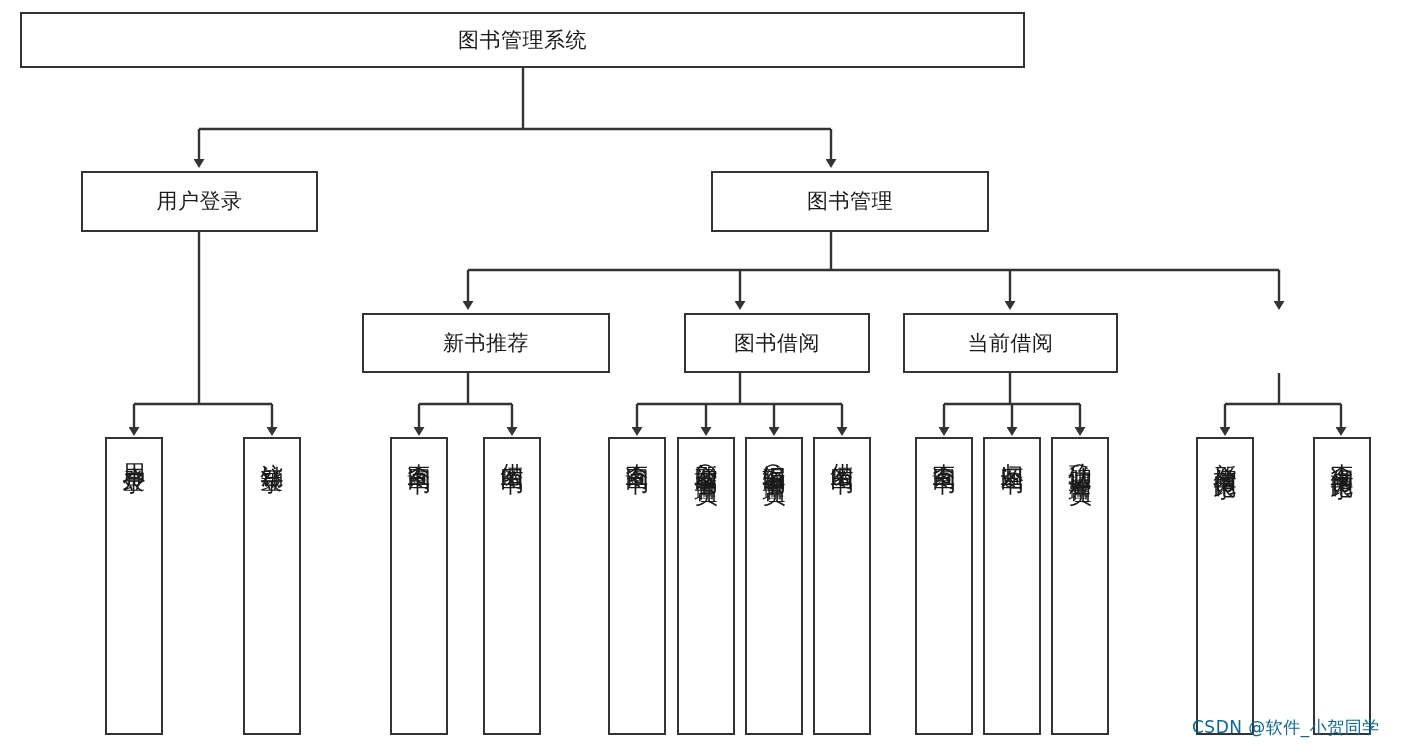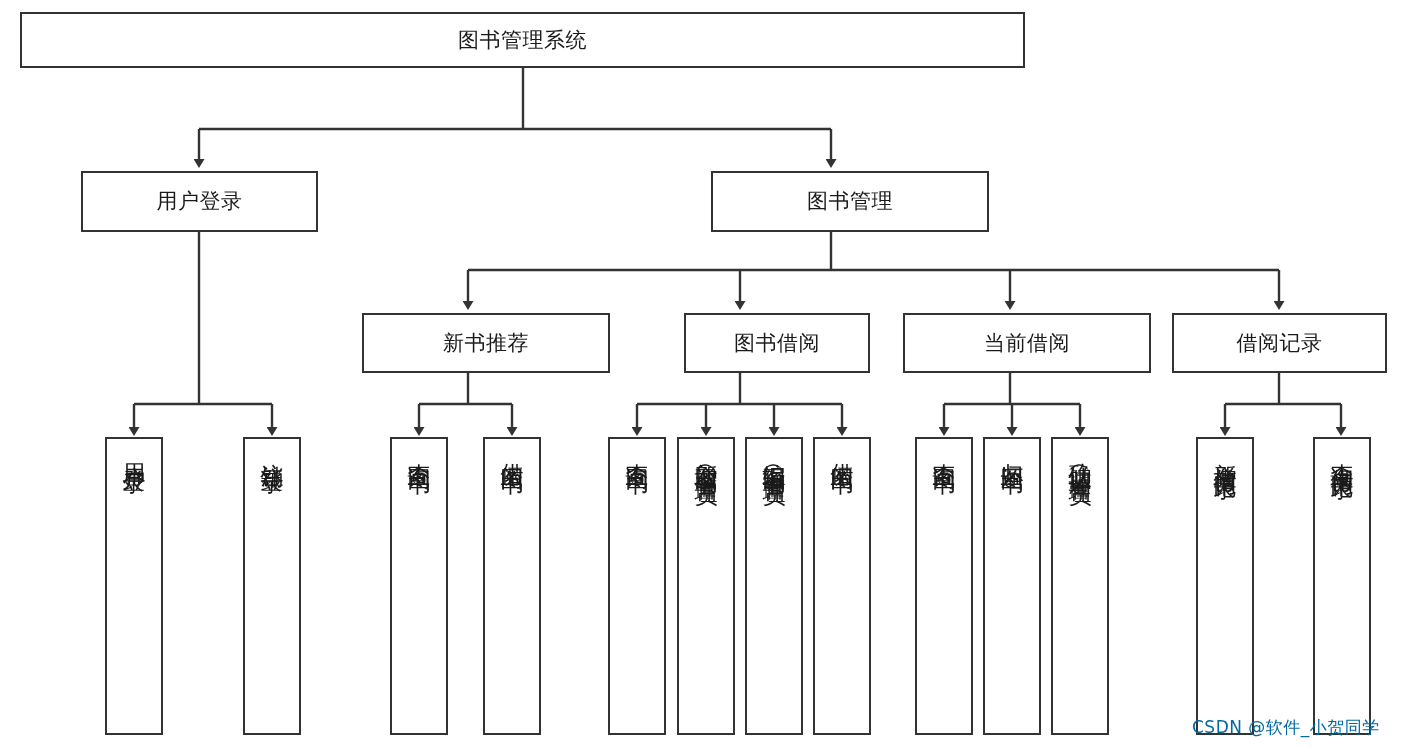--- a/index.html
+++ b/index.html
@@ -130,25 +130,22 @@
   <div class="node horiz" style="left:711px; top:171px; width:278px; height:61px;">
     <span class="lbl">图书管理</span>
   </div>
 
   <div class="node horiz" style="left:362px; top:313px; width:248px; height:60px;">
     <span class="lbl">新书推荐</span>
   </div>
   <div class="node horiz" style="left:671px; top:313px; width:186px; height:60px;margin-left:13px;">
     <span class="lbl">图书借阅</span>
   </div>
-  <div class="node horiz" style="left:903px; top:313px; width:248px; height:60px;">
+  <div class="node horiz" style="left:903px; top:313px; width:215px; height:60px;">
     <span class="lbl">当前借阅</span>
-  </div>
-  <div class="node horiz" style="left:1172px; top:313px; width:215px; height:60px;">
-    <span class="lbl">借阅记录</span>
   </div>
 
   <div class="node vert" style="left:105px; top:437px; width:58px; height:298px;">
     <span class="lbl">用户登录</span>
   </div>
   <div class="node vert" style="left:243px; top:437px; width:58px; height:298px;">
     <span class="lbl">注销登录</span>
   </div>
 
   <div class="node vert" style="left:390px; top:437px; width:58px; height:298px;">

